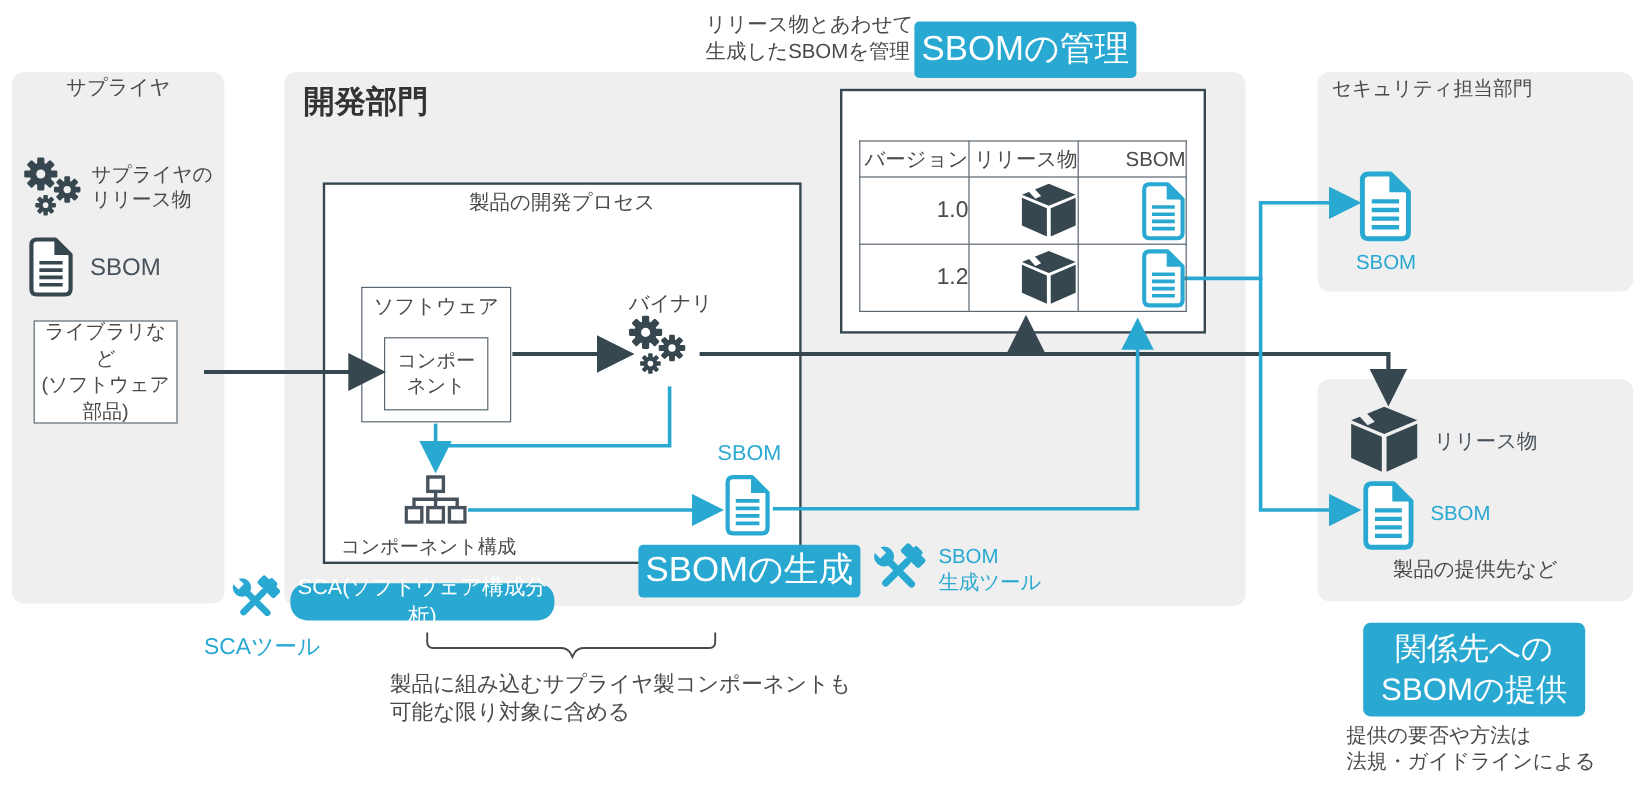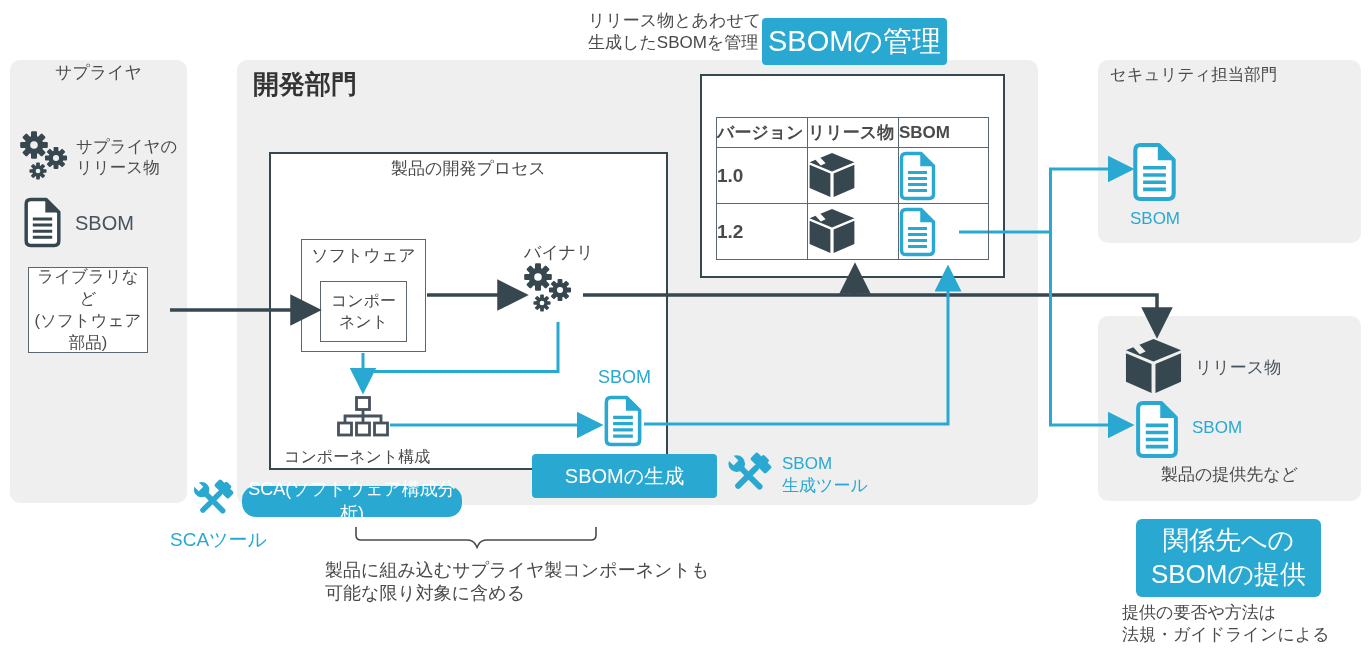--- a/index.html
+++ b/index.html
@@ -19,22 +19,22 @@
   .badge{position:absolute;background:var(--cyan);color:#fff;display:flex;align-items:center;
          justify-content:center;border-radius:4px;white-space:pre-line;text-align:center;line-height:1.3;}
   .flexc{display:flex;align-items:center;justify-content:center;}
   .icon{position:absolute;}
   .hole{fill:var(--hole,#fff);}
   .wires{position:absolute;left:0;top:0;pointer-events:none;}
   .wd{stroke:var(--dark);stroke-width:3.5;fill:none;}
   .wc{stroke:var(--cyan);stroke-width:3;fill:none;}
   .brace{stroke:#4A4A4A;stroke-width:1.6;fill:none;}
   table.cfg{position:absolute;left:716px;top:117px;border-collapse:collapse;}
-  table.cfg th,table.cfg td{border:1px solid var(--line);text-align:left;vertical-align:middle;
-         font-weight:bold;color:var(--text);padding:0;box-sizing:border-box;}
+  table.cfg th,table.cfg td{border:1px solid var(--line);text-align:right;vertical-align:middle;
+         font-weight:normal;color:var(--text);padding:0;box-sizing:border-box;}
   table.cfg th{height:30px;font-size:17px;}
   table.cfg td{height:56px;font-size:19px;}
   .cw1{width:91px}.cw2{width:91px}.cw3{width:90px}
 </style>
 </head>
 <body>
 
 <div class="stage">
 
   <svg width="0" height="0" style="position:absolute">
@@ -205,21 +205,21 @@
   <svg class="icon" style="left:1124px;top:338px;color:var(--dark);--hole:var(--panel);" width="59" height="57" viewBox="0 0 60 56">
     <use href="#pkg"></use>
   </svg>
   <div class="t" style="left:1195px;top:357px;font-size:17px;color:#47525C;">リリース物</div>
   <svg class="icon" style="left:1135px;top:400px;color:var(--cyan);" width="44" height="59" viewBox="0 0 36 50">
     <use href="#doc"></use>
   </svg>
   <div class="t cyan" style="left:1192px;top:417px;font-size:17px;">SBOM</div>
   <div class="t c" style="left:1098px;top:464px;width:263px;font-size:17px;">製品の提供先など</div>
 
-  <div class="badge" style="left:532px;top:454px;width:185px;height:44px;font-size:20px;">SBOMの生成</div>
+  <div class="badge" style="left:532px;top:454px;width:185px;height:44px;font-size:29px;">SBOMの生成</div>
   <svg class="icon" style="left:722px;top:450px;color:var(--cyan);--hole:var(--panel);" width="53" height="51" viewBox="0 0 54 52">
     <use href="#tools"></use>
   </svg>
   <div class="t pre cyan" style="left:782px;top:453px;font-size:17px;">SBOM
 生成ツール</div>
 
   <svg class="icon" style="left:188px;top:477px;color:var(--cyan);--hole:#fff;" width="49" height="47" viewBox="0 0 54 52">
     <use href="#tools"></use>
   </svg>
   <div class="t cyan" style="left:170px;top:528px;font-size:19px;">SCAツール</div>

